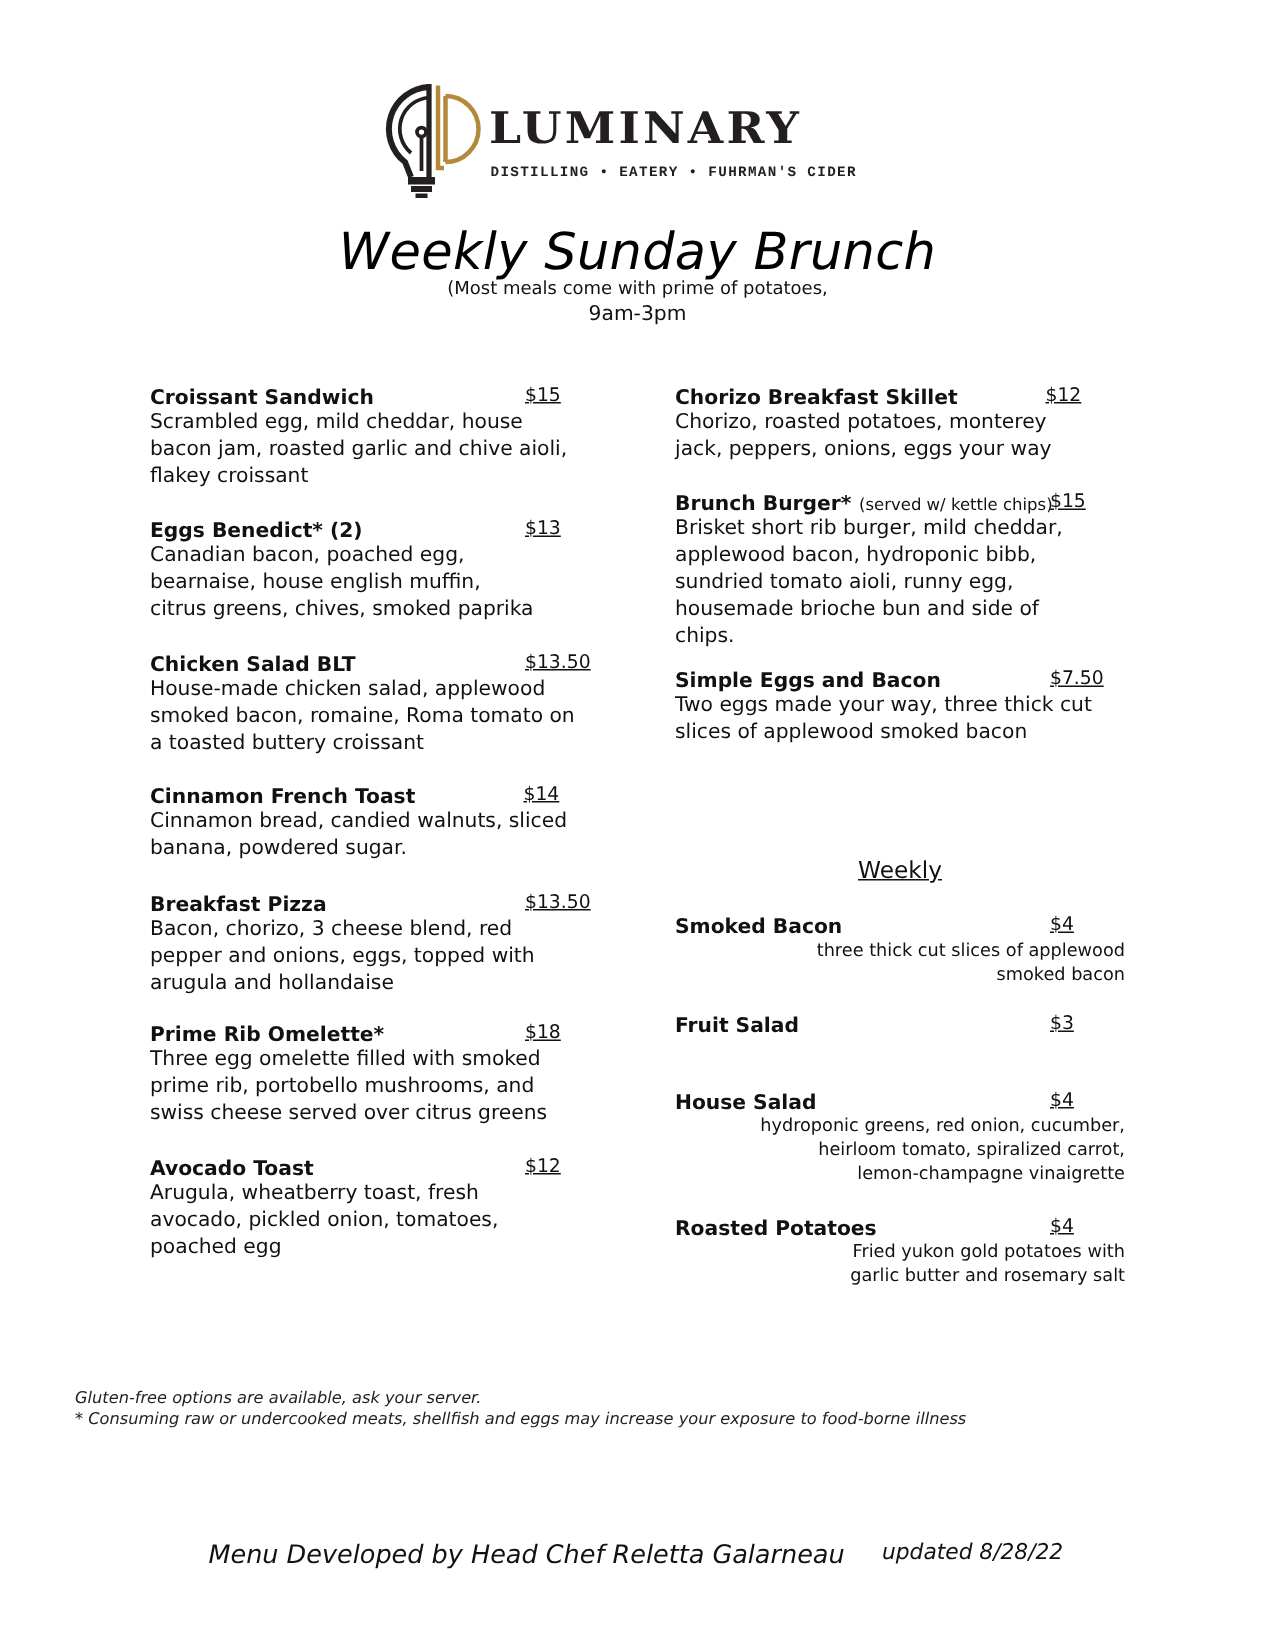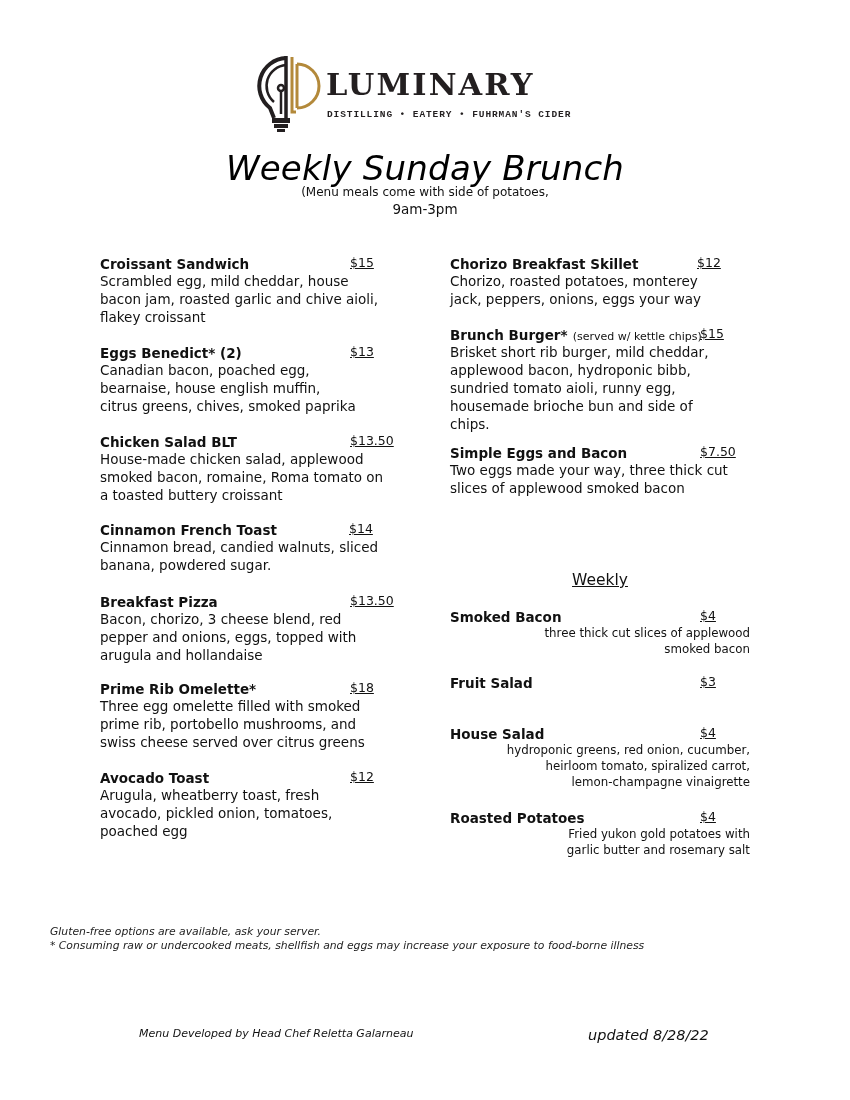--- a/index.html
+++ b/index.html
@@ -32,21 +32,21 @@
   .item .price { position: absolute; top: 0; font-size: 12.5px; line-height: 18px; text-decoration: underline; }
   .item .desc { font-size: 13.5px; line-height: 18px; white-space: pre-line; }
   .item.side .desc { font-size: 11.8px; line-height: 16px; text-align: right; }
   .item.side .name { font-size: 13.5px; }
 
   .sides-heading {
     position: absolute; left: 450px; top: 571px; width: 300px; text-align: center;
     font-size: 15.5px; text-decoration: underline; font-weight: normal;
   }
   .footnotes { position: absolute; left: 50px; top: 925px; font-size: 10.8px; line-height: 14px; font-style: italic; color: #222; }
-  .credit { position: absolute; left: 139px; top: 1027px; font-size: 11px; font-style: italic; color: #111; }
+  .credit { position: absolute; left: 139px; top: 1027px; font-size: 17px; font-style: italic; color: #111; }
   .updated { position: absolute; left: 588px; top: 1027px; font-size: 14.5px; font-style: italic; color: #111; }
 </style>
 </head>
 <body>
 
 <div class="logo">
   <svg class="bulb" width="66" height="82" viewBox="0 0 66 82">
 
     <path d="M30 6 A28 28 0 0 0 14 56 L18 66" fill="none" stroke="#231f20" stroke-width="4"></path>
     <path d="M30 13 A21 21 0 0 0 18 50" fill="none" stroke="#231f20" stroke-width="2.5"></path>
@@ -60,21 +60,21 @@
     <path d="M36 5 L36 60 L40 60" fill="none" stroke="#b3893a" stroke-width="3"></path>
     <path d="M41 12 A22 22 0 0 1 41 56" fill="none" stroke="#b3893a" stroke-width="3"></path>
     <line x1="41" y1="12" x2="41" y2="56" stroke="#b3893a" stroke-width="3"></line>
   </svg>
   <div class="brand-name">LUMINARY</div>
   <div class="brand-tag">DISTILLING • EATERY • FUHRMAN'S CIDER</div>
 </div>
 
 <div class="title-block">
   <div class="title">Weekly Sunday Brunch</div>
-  <div class="subtitle">(Menu meals come with side of potatoes,</div>
+  <div class="subtitle">(Most meals come with prime of potatoes,</div>
   <div class="hours">9am-3pm</div>
 </div>
 
 <div class="item" style="left:100px; top:254px; width:320px;">
   <div class="head"><span class="name">Croissant Sandwich</span><span class="price" style="left:250px;">$15</span></div>
   <div class="desc">Scrambled egg, mild cheddar, house
 bacon jam, roasted garlic and chive aioli,
 flakey croissant</div>
 </div>
 <div class="item" style="left:100px; top:343px; width:320px;">

